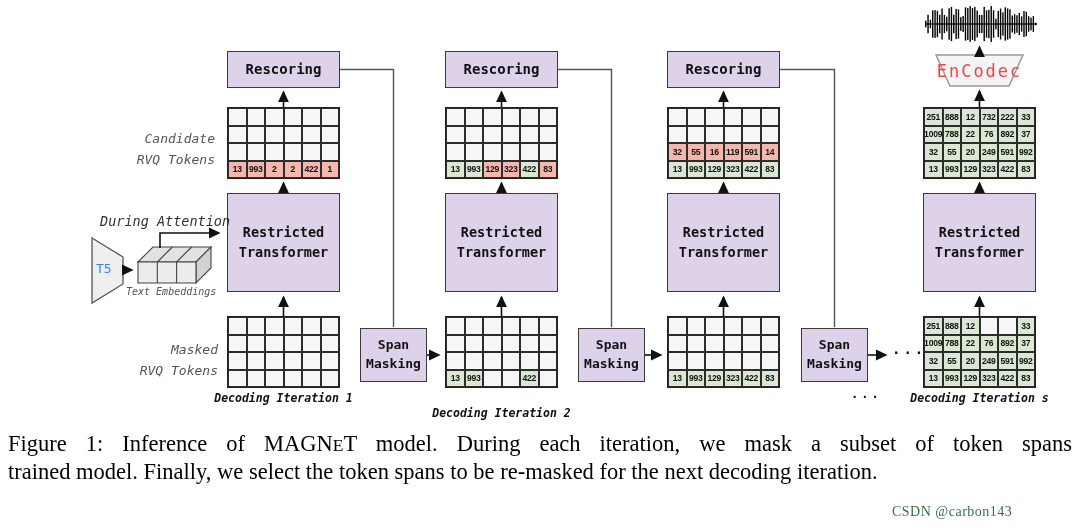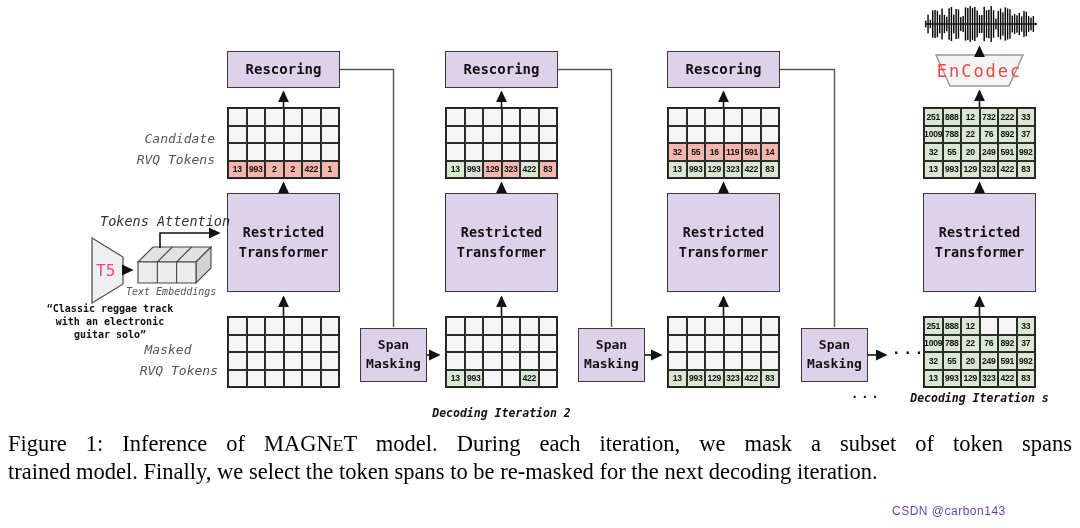--- a/index.html
+++ b/index.html
@@ -27,22 +27,22 @@
   .lbl-it{position:absolute;font-style:italic;font-weight:bold;font-size:11.5px;color:#111;text-align:center;}
   .lbl-gray{position:absolute;font-style:italic;color:#555;}
   .quote{position:absolute;font-weight:bold;font-size:10px;color:#111;text-align:center;line-height:13px;
          font-family:"DejaVu Sans Mono",monospace;}
   .ellip{position:absolute;font-weight:bold;color:#111;letter-spacing:3px;}
 
   .caption{position:absolute;left:8px;top:431px;width:1064px;color:#000;
            font-family:"Liberation Serif",serif;font-size:22.5px;line-height:25.5px;}
   .cap-just{text-align:justify;text-align-last:justify;}
   .smallcap{font-size:17.5px;}
-  .watermark{position:absolute;left:892px;top:504px;font-family:Liberation Sans, sans-serif;
-             font-size:12px;color:#4c1d95;opacity:.85;letter-spacing:.5px;white-space:nowrap;}
+  .watermark{position:absolute;left:892px;top:504px;font-family:Liberation Serif, serif;
+             font-size:14px;color:#14532d;opacity:.85;letter-spacing:.5px;white-space:nowrap;}
 </style>
 </head>
 <body>
 
 <div id="stage" style="--box_purple: #ddd2ea; --cell_green: #d9e8d2; --cell_pink: #f5b7ad; --cell_plain: #f6f6f6;">
 
   <svg id="overlay" width="1080" height="430">
     <defs>
       <marker id="ah" markerWidth="9" markerHeight="8" refX="6.5" refY="3.5" orient="auto">
         <path d="M0,0 L7.5,3.5 L0,7 z" fill="#111"></path>
@@ -189,20 +189,21 @@
         <div class="cell plain"></div>
         <div class="cell plain"></div>
         <div class="cell plain"></div>
         <div class="cell plain"></div>
         <div class="cell plain"></div>
         <div class="cell plain"></div>
         <div class="cell plain"></div>
         <div class="cell plain"></div>
         <div class="cell plain"></div>
       </div>
+      <div class="lbl-it" style="left:202px;top:391px;width:163px;">Decoding Iteration 1</div>
       <div class="pbox" style="left:445px;top:51px;width:113px;height:37px;font-size:14px;">
         <div>Rescoring</div>
       </div>
       <div class="grid" style="left:445px;top:107px;width:113px;height:72px;">
         <div class="cell plain"></div>
         <div class="cell plain"></div>
         <div class="cell plain"></div>
         <div class="cell plain"></div>
         <div class="cell plain"></div>
         <div class="cell plain"></div>
@@ -379,33 +380,28 @@
       <div class="pbox" style="left:578px;top:328px;width:67px;height:54px;font-size:13px;">
         <div>Span</div>
         <div>Masking</div>
       </div>
       <div class="pbox" style="left:801px;top:328px;width:67px;height:54px;font-size:13px;">
         <div>Span</div>
         <div>Masking</div>
       </div>
     </div>
 
-  <div class="lbl-gray" style="left:100px;top:213px;font-size:13.5px;color:#333;">Tokens Attention</div>
-  <div class="abs" style="left:96px;top:261px;font-size:16px;color:#ec4899;">T5</div>
+  <div class="lbl-gray" style="left:100px;top:213px;font-size:13.5px;color:#333;">During Attention</div>
+  <div class="abs" style="left:96px;top:261px;font-size:13px;color:#3b82f6;">T5</div>
   <div class="lbl-gray" style="left:126px;top:286px;font-size:10px;">Text Embeddings</div>
 
-  <div class="quote" style="left:36px;top:302px;width:148px;">
-    <div>“Classic reggae track</div>
-    <div>with an electronic</div>
-    <div>guitar solo”</div>
-  </div>
 
   <div class="lbl-gray" style="left:115px;top:131px;width:100px;text-align:right;font-size:13px;font-style:italic;">Candidate</div>
   <div class="lbl-gray" style="left:115px;top:152px;width:100px;text-align:right;font-size:13px;">RVQ Tokens</div>
-  <div class="lbl-gray" style="left:118px;top:342px;width:100px;text-align:center;font-size:13px;">Masked</div>
+  <div class="lbl-gray" style="left:118px;top:342px;width:100px;text-align:right;font-size:13px;">Masked</div>
   <div class="lbl-gray" style="left:118px;top:363px;width:100px;text-align:right;font-size:13px;">RVQ Tokens</div>
 
   <div class="abs" style="left:936px;top:61px;width:87px;text-align:center;font-size:17px;color:#ef4444;letter-spacing:2px;">EnCodec</div>
 
   <div class="ellip" style="left:892px;top:345px;font-size:14px;">···</div>
   <div class="ellip" style="left:851px;top:390px;font-size:12px;">···</div>
 
   <div class="caption">
     <div class="cap-just"><span>Figure 1: Inference of MAGN</span><span class="smallcap">E</span><span>T model. During each iteration, we mask a subset of token spans</span></div>
     <div>trained model. Finally, we select the token spans to be re-masked for the next decoding iteration.</div>

